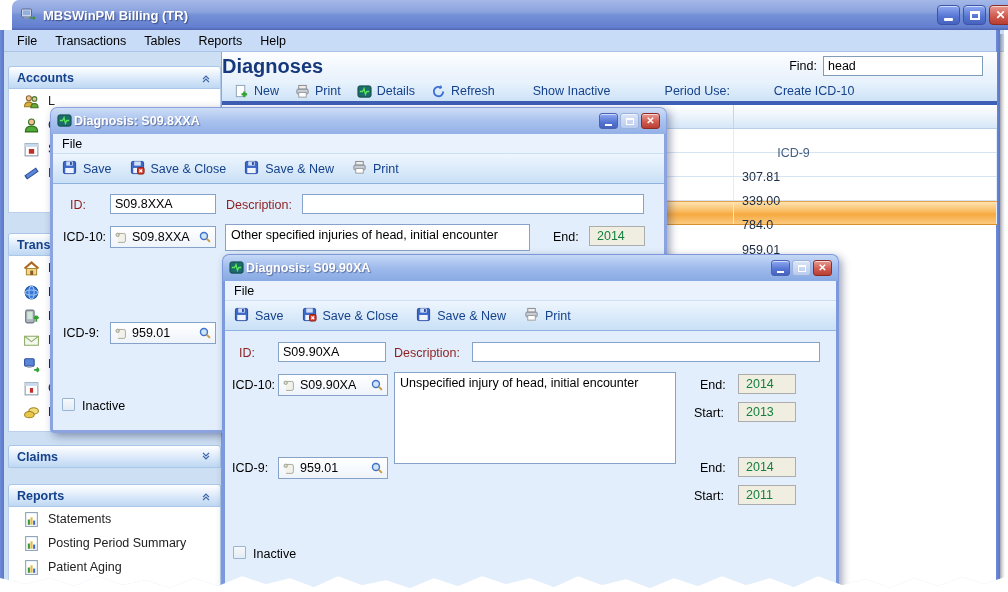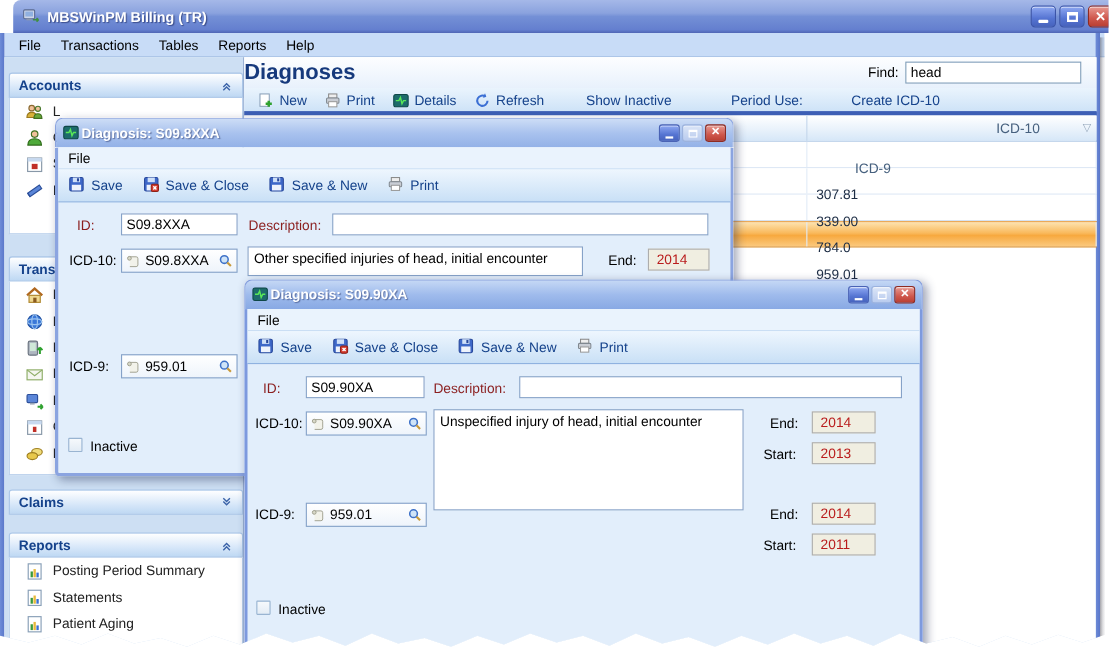--- a/index.html
+++ b/index.html
@@ -96,21 +96,21 @@
   .dlabel { position:absolute; font-size:12.5px; color:#000; }
   .dlabel.red { color:#8b1f1f; }
   .dinput { position:absolute; height:20px; border:1px solid #86a2c8; background:#fff;
     font-family:"Liberation Sans",sans-serif; font-size:12.5px; padding:0 4px; }
   .combo { position:absolute; height:22px; background:linear-gradient(#ffffff,#eef4fb); border:1px solid #86a2c8;
     display:flex; align-items:center; padding:0 3px; gap:3px; }
   .combo .cval { flex:1; font-size:12.5px; color:#000; padding-left:2px; }
   .descbox { position:absolute; background:#fff; border:1px solid #86a2c8; font-size:12.5px; color:#000;
     padding:3px 5px; overflow:hidden; }
   .yearbox { position:absolute; width:58px; height:20px; background:#f0eee1; border:1px solid #adadad;
-    font-size:12.5px; color:#b91c1c; display:flex; align-items:center; padding-left:7px; }
+    font-size:12.5px; color:#15803d; display:flex; align-items:center; padding-left:7px; }
   .checkbox { position:absolute; width:13px; height:13px; background:linear-gradient(#f6f9fc,#e3ecf5);
     border:1px solid #99b4d1; border-radius:1px; }
   #dlg1 { left:50px; top:107px; width:617px; height:326px; z-index:20; }
   #dlg2 { left:222px; top:254px; width:617px; height:338px; z-index:30; }
 </style>
 </head>
 <body>
 
 <div id="root">
 
@@ -203,24 +203,20 @@
       </span>
       <span class="tb-item sp3">
         <span>Create ICD-10</span>
       </span>
     </div>
     <div class="blue-strip"></div>
     <div class="grid">
       <div class="grid-header">
         <div class="gh-cell gc-desc"></div>
         <div class="gh-cell gc-icd9">ICD-9</div>
-        <div class="gh-cell gc-icd10">
-          <span>ICD-10</span>
-          <span class="funnel">▽</span>
-        </div>
       </div>
       <div class="grid-row">
         <div class="gr-cell gc-desc"></div>
         <div class="gr-cell gc-icd9">307.81</div>
         <div class="gr-cell gc-icd10"></div>
       </div>
       <div class="grid-row">
         <div class="gr-cell gc-desc"></div>
         <div class="gr-cell gc-icd9">339.00</div>
         <div class="gr-cell gc-icd10"></div>
@@ -388,32 +384,32 @@
     <div class="sec-list" style="top:447px; height:85px;">
       <div class="side-item">
         <span class="sicon">
             <svg width="17" height="17" viewBox="0 0 16 16">
               <rect x="2.5" y="1.5" width="11" height="13" fill="#fff" stroke="#8aa0b8"></rect>
               <rect x="4.5" y="8" width="2" height="5" fill="#3a9a3a"></rect>
               <rect x="7" y="6" width="2" height="7" fill="#e8b83a"></rect>
               <rect x="9.5" y="9" width="2" height="4" fill="#3a6fd0"></rect>
             </svg>
           </span>
-        <span class="slabel">Posting Period Summary</span>
+        <span class="slabel">Statements</span>
       </div>
       <div class="side-item">
         <span class="sicon">
             <svg width="17" height="17" viewBox="0 0 16 16">
               <rect x="2.5" y="1.5" width="11" height="13" fill="#fff" stroke="#8aa0b8"></rect>
               <rect x="4.5" y="8" width="2" height="5" fill="#3a9a3a"></rect>
               <rect x="7" y="6" width="2" height="7" fill="#e8b83a"></rect>
               <rect x="9.5" y="9" width="2" height="4" fill="#3a6fd0"></rect>
             </svg>
           </span>
-        <span class="slabel">Statements</span>
+        <span class="slabel">Posting Period Summary</span>
       </div>
       <div class="side-item">
         <span class="sicon">
             <svg width="17" height="17" viewBox="0 0 16 16">
               <rect x="2.5" y="1.5" width="11" height="13" fill="#fff" stroke="#8aa0b8"></rect>
               <rect x="4.5" y="8" width="2" height="5" fill="#3a9a3a"></rect>
               <rect x="7" y="6" width="2" height="7" fill="#e8b83a"></rect>
               <rect x="9.5" y="9" width="2" height="4" fill="#3a6fd0"></rect>
             </svg>
           </span>

